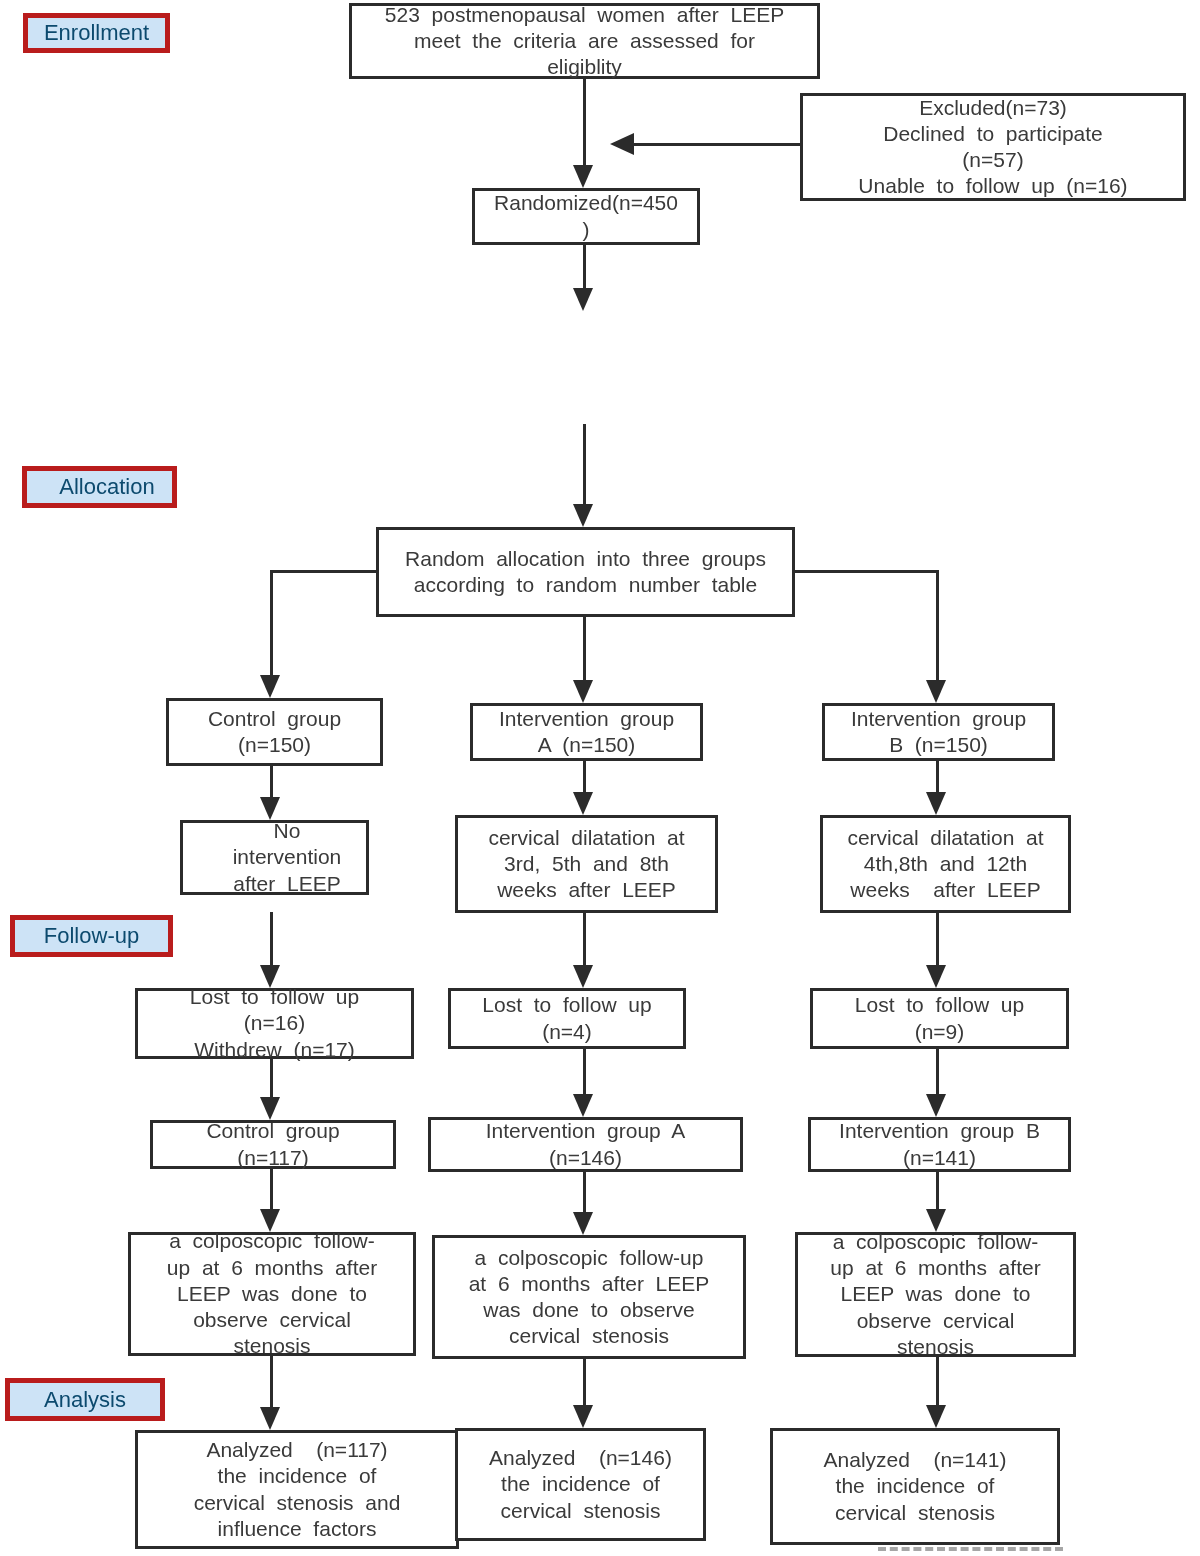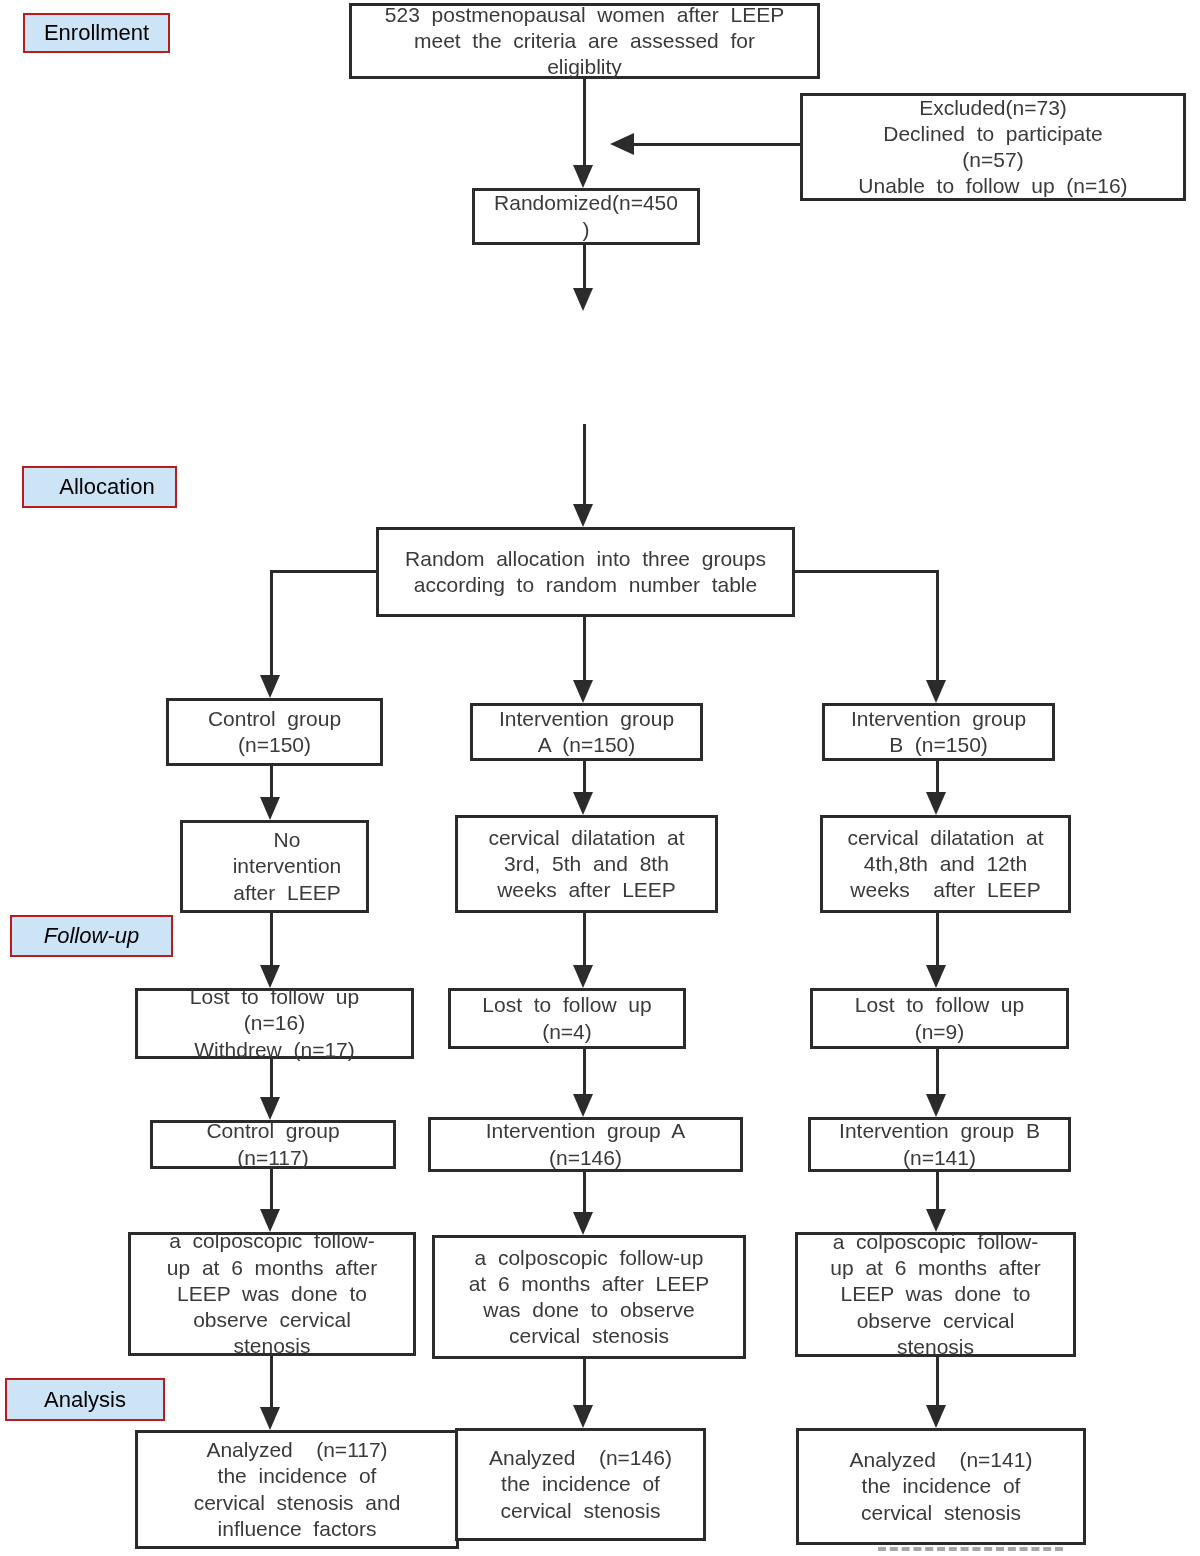--- a/index.html
+++ b/index.html
@@ -22,64 +22,64 @@
     font-size:21px;
     line-height:1.25;
     word-spacing:0.28em;
     padding:2px 6px;
     color:#3a3a3a;
   }
   .stage{
     position:absolute;
     box-sizing:border-box;
     background:#cde3f6;
-    border:2px solid #b91c1c;
+    border:5px solid #b91c1c;
     display:flex;align-items:center;justify-content:center;
     font-size:22px;
-    color:#000000;
+    color:#0c4a6e;
   }
   .vl{position:absolute;width:3px;background:#2b2b2b;}
   .hl{position:absolute;height:3px;background:#2b2b2b;}
   .ah-d{position:absolute;width:0;height:0;
     border-left:10px solid transparent;border-right:10px solid transparent;
     border-top:23px solid #2b2b2b;}
   .ah-l{position:absolute;width:0;height:0;
     border-top:11px solid transparent;border-bottom:11px solid transparent;
     border-right:24px solid #2b2b2b;}
   .artifact{position:absolute;border-top:4px dashed #a6a6a6;}
 </style>
 </head>
 <body>
 
 <div class="diagram">
 
   <div class="stage" style="left:23px;top:13px;width:147px;height:40px;">Enrollment</div>
   <div class="stage" style="left:22px;top:466px;width:155px;height:42px;padding-left:15px;">Allocation</div>
-  <div class="stage" style="left:10px;top:915px;width:163px;height:42px;font-style:italic;">Follow-up</div>
+  <div class="stage" style="left:10px;top:915px;width:163px;height:42px;">Follow-up</div>
   <div class="stage" style="left:5px;top:1378px;width:160px;height:43px;">Analysis</div>
 
   <div class="box" style="left:349px;top:3px;width:471px;height:76px;">523 postmenopausal women after LEEP
 meet the criteria are assessed for
 eligiblity</div>
   <div class="box" style="left:800px;top:93px;width:386px;height:108px;">Excluded(n=73)
 Declined to participate
 (n=57)
 Unable to follow up (n=16)</div>
   <div class="box" style="left:472px;top:188px;width:228px;height:57px;">Randomized(n=450
 )</div>
 
   <div class="box" style="left:376px;top:527px;width:419px;height:90px;">Random allocation into three groups
 according to random number table</div>
   <div class="box" style="left:166px;top:698px;width:217px;height:68px;">Control group
 (n=150)</div>
   <div class="box" style="left:470px;top:703px;width:233px;height:58px;">Intervention group
 A (n=150)</div>
   <div class="box" style="left:822px;top:703px;width:233px;height:58px;">Intervention group
 B (n=150)</div>
-  <div class="box" style="left:180px;top:820px;width:189px;height:93px;padding-left:31px;">No
+  <div class="box" style="left:180px;top:820px;width:189px;height:75px;padding-left:31px;">No
 intervention
 after LEEP</div>
   <div class="box" style="left:455px;top:815px;width:263px;height:98px;">cervical dilatation at
 3rd, 5th and 8th
 weeks after LEEP</div>
   <div class="box" style="left:820px;top:815px;width:251px;height:98px;">cervical dilatation at
 4th,8th and 12th
 weeks  after LEEP</div>
 
   <div class="box" style="left:135px;top:988px;width:279px;height:71px;">Lost to follow up
@@ -110,21 +110,21 @@
 observe cervical
 stenosis</div>
 
   <div class="box" style="left:135px;top:1430px;width:324px;height:119px;">Analyzed  (n=117)
 the incidence of
 cervical stenosis and
 influence factors</div>
   <div class="box" style="left:455px;top:1428px;width:251px;height:113px;">Analyzed  (n=146)
 the incidence of
 cervical stenosis</div>
-  <div class="box" style="left:796px;top:1428px;width:290px;height:117px;">Analyzed  (n=141)
+  <div class="box" style="left:770px;top:1428px;width:290px;height:117px;">Analyzed  (n=141)
 the incidence of
 cervical stenosis</div>
 
   <div class="vl" style="left:583px;top:79px;height:88px;"></div>
   <div class="ah-d" style="left:573px;top:165px;"></div>
   <div class="hl" style="left:634px;top:143px;width:166px;"></div>
   <div class="ah-l" style="left:610px;top:133px;"></div>
   <div class="vl" style="left:583px;top:245px;height:45px;"></div>
   <div class="ah-d" style="left:573px;top:288px;"></div>
   <div class="vl" style="left:583px;top:424px;height:81px;"></div>

